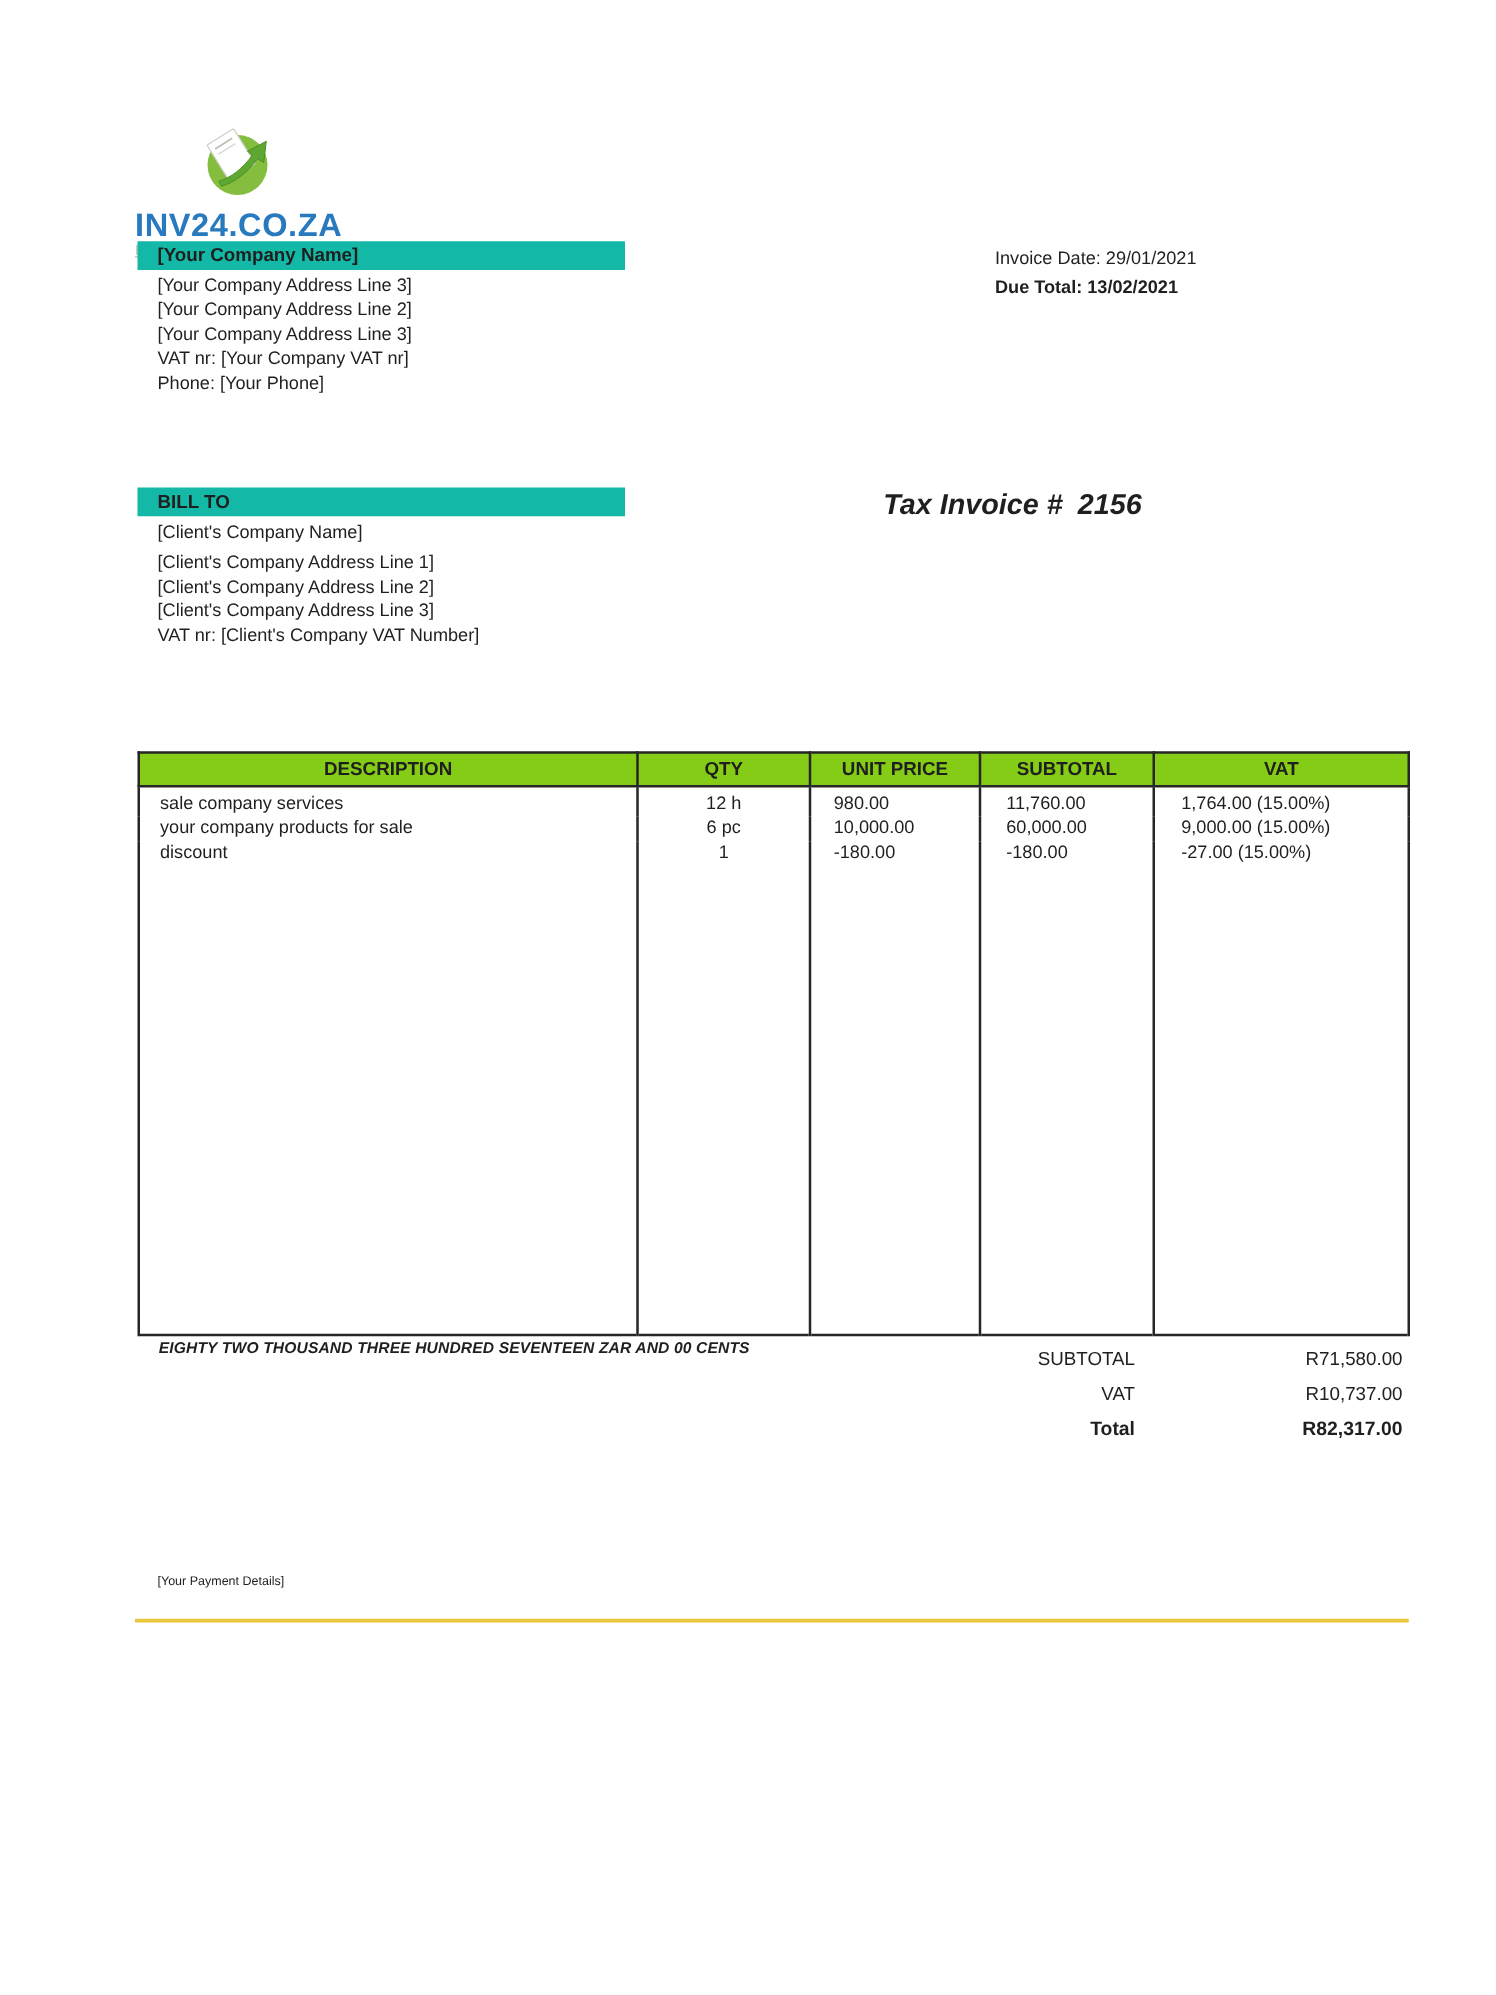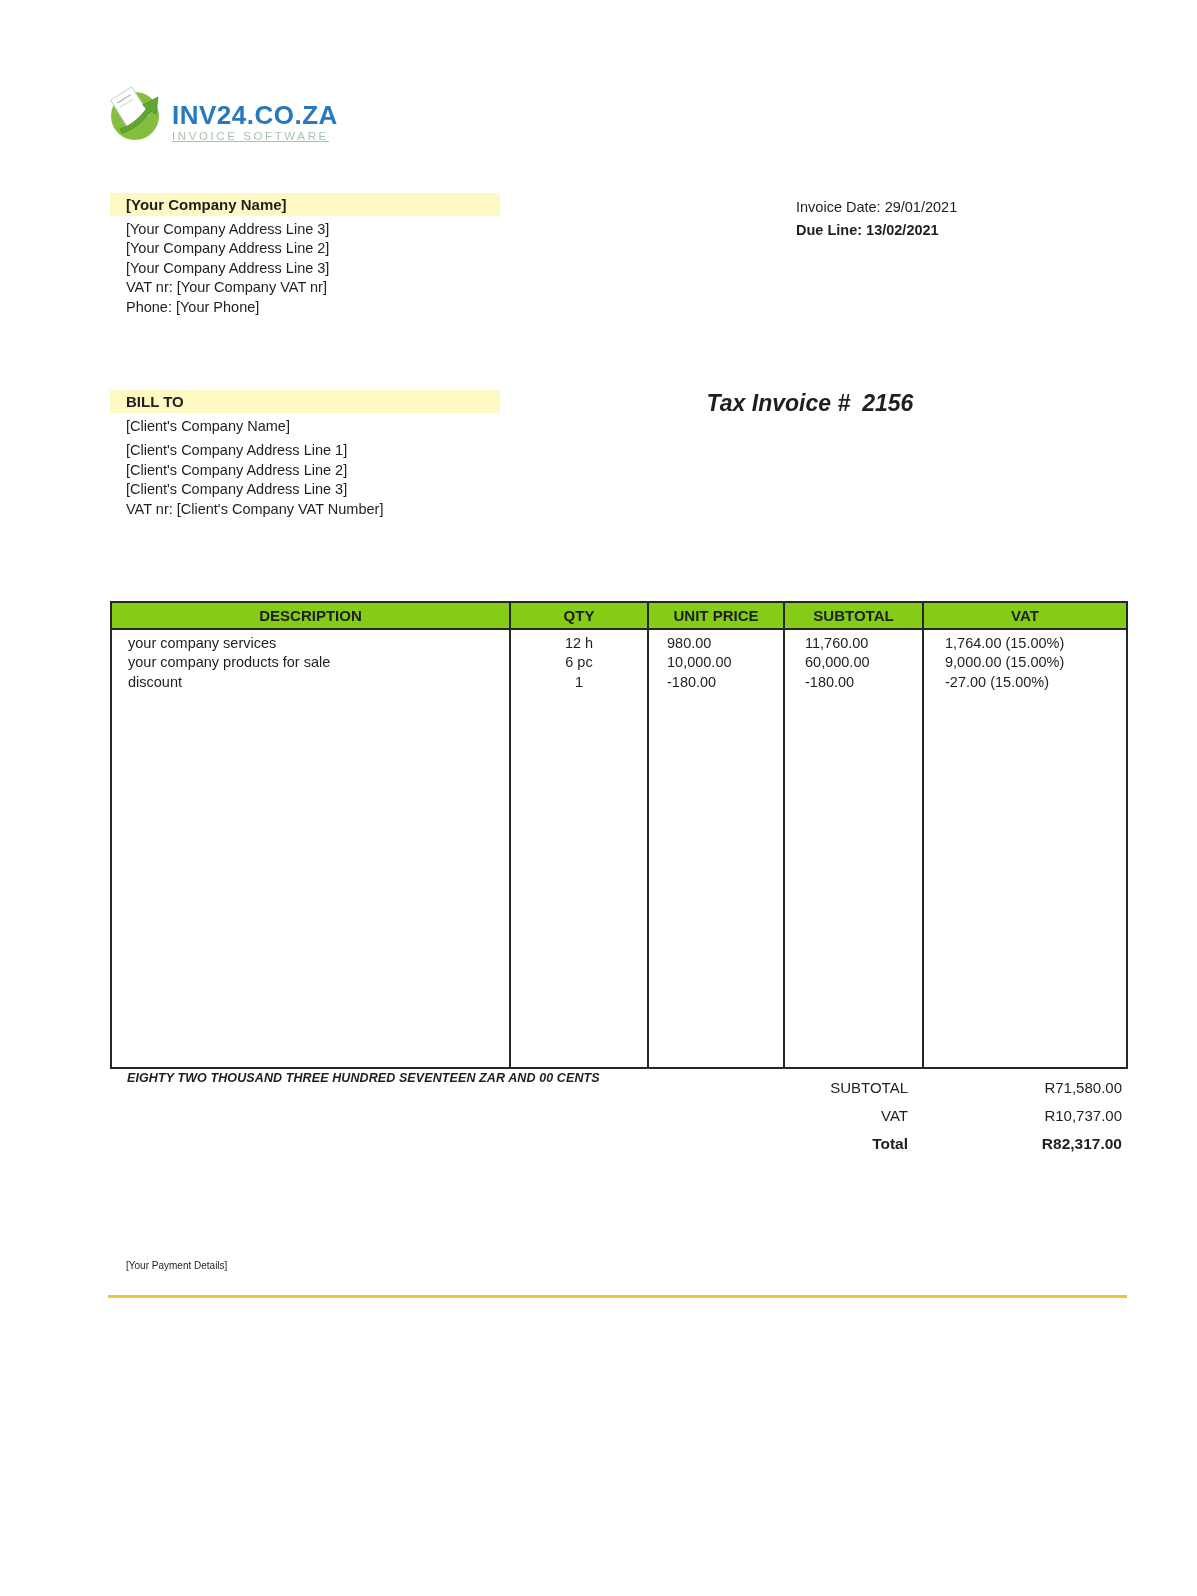--- a/index.html
+++ b/index.html
@@ -6,28 +6,28 @@
   html, body { background: #ffffff; }
   body {
     width: 1197px; height: 1596px;
     font-family: "Liberation Sans", sans-serif;
     color: #1f1f1f;
     position: relative;
   }
   .page { position: absolute; inset: 0; background: #fff; }
 
   
-  .logo { position: absolute; left: 108px; top: 84px; display: flex; align-items: flex-end; gap: 8px; }
+  .logo { position: absolute; left: 108px; top: 100px; display: flex; align-items: center; gap: 8px; flex-direction: column; }
   .logo-icon svg { display: block; }
   .logo-name { font-size: 26px; font-weight: bold; color: #2879BE; letter-spacing: 0.5px; line-height: 28px; }
   .logo-tagline { font-size: 11.5px; color: #A8C3A8; letter-spacing: 2.6px; margin-top: 1px; text-decoration: underline; }
 
   
   .highlight-bar {
-    background: #fef9c3;
+    background: #14b8a6;
     width: 390px; height: 23px;
     line-height: 23px;
     padding-left: 16px;
     font-size: 15px; font-weight: 600;
   }
   .addr-lines { padding-left: 16px; margin-top: 4px; }
   .addr-lines div { font-size: 14.5px; line-height: 19.4px; }
 
   .company-block { position: absolute; left: 110px; top: 193px; width: 390px; }
   .billto-block  { position: absolute; left: 110px; top: 390px; width: 390px; }
@@ -131,21 +131,21 @@
       <div>VAT nr: [Your Company VAT nr]</div>
       <div>Phone: [Your Phone]</div>
     </div>
   </section>
 
   <section class="invoice-meta">
     <div class="meta-line">
       <span class="lbl">Invoice Date:</span><span>29/01/2021</span>
     </div>
     <div class="meta-line bold">
-      <span class="lbl">Due Line:</span><span>13/02/2021</span>
+      <span class="lbl">Due Total:</span><span>13/02/2021</span>
     </div>
   </section>
 
   <section class="billto-block">
     <div class="highlight-bar">BILL TO</div>
     <div class="addr-lines">
       <div class="client-name">[Client's Company Name]</div>
       <div>[Client's Company Address Line 1]</div>
       <div>[Client's Company Address Line 2]</div>
       <div>[Client's Company Address Line 3]</div>
@@ -169,21 +169,21 @@
       <tr>
         <th>DESCRIPTION</th>
         <th>QTY</th>
         <th>UNIT PRICE</th>
         <th>SUBTOTAL</th>
         <th>VAT</th>
       </tr>
     </thead>
     <tbody>
       <tr class="item-row first">
-        <td class="c-desc">your company services</td>
+        <td class="c-desc">sale company services</td>
         <td class="c-qty">12 h</td>
         <td class="c-price">980.00</td>
         <td class="c-sub">11,760.00</td>
         <td class="c-vat">1,764.00 (15.00%)</td>
       </tr>
       <tr class="item-row">
         <td class="c-desc">your company products for sale</td>
         <td class="c-qty">6 pc</td>
         <td class="c-price">10,000.00</td>
         <td class="c-sub">60,000.00</td>

